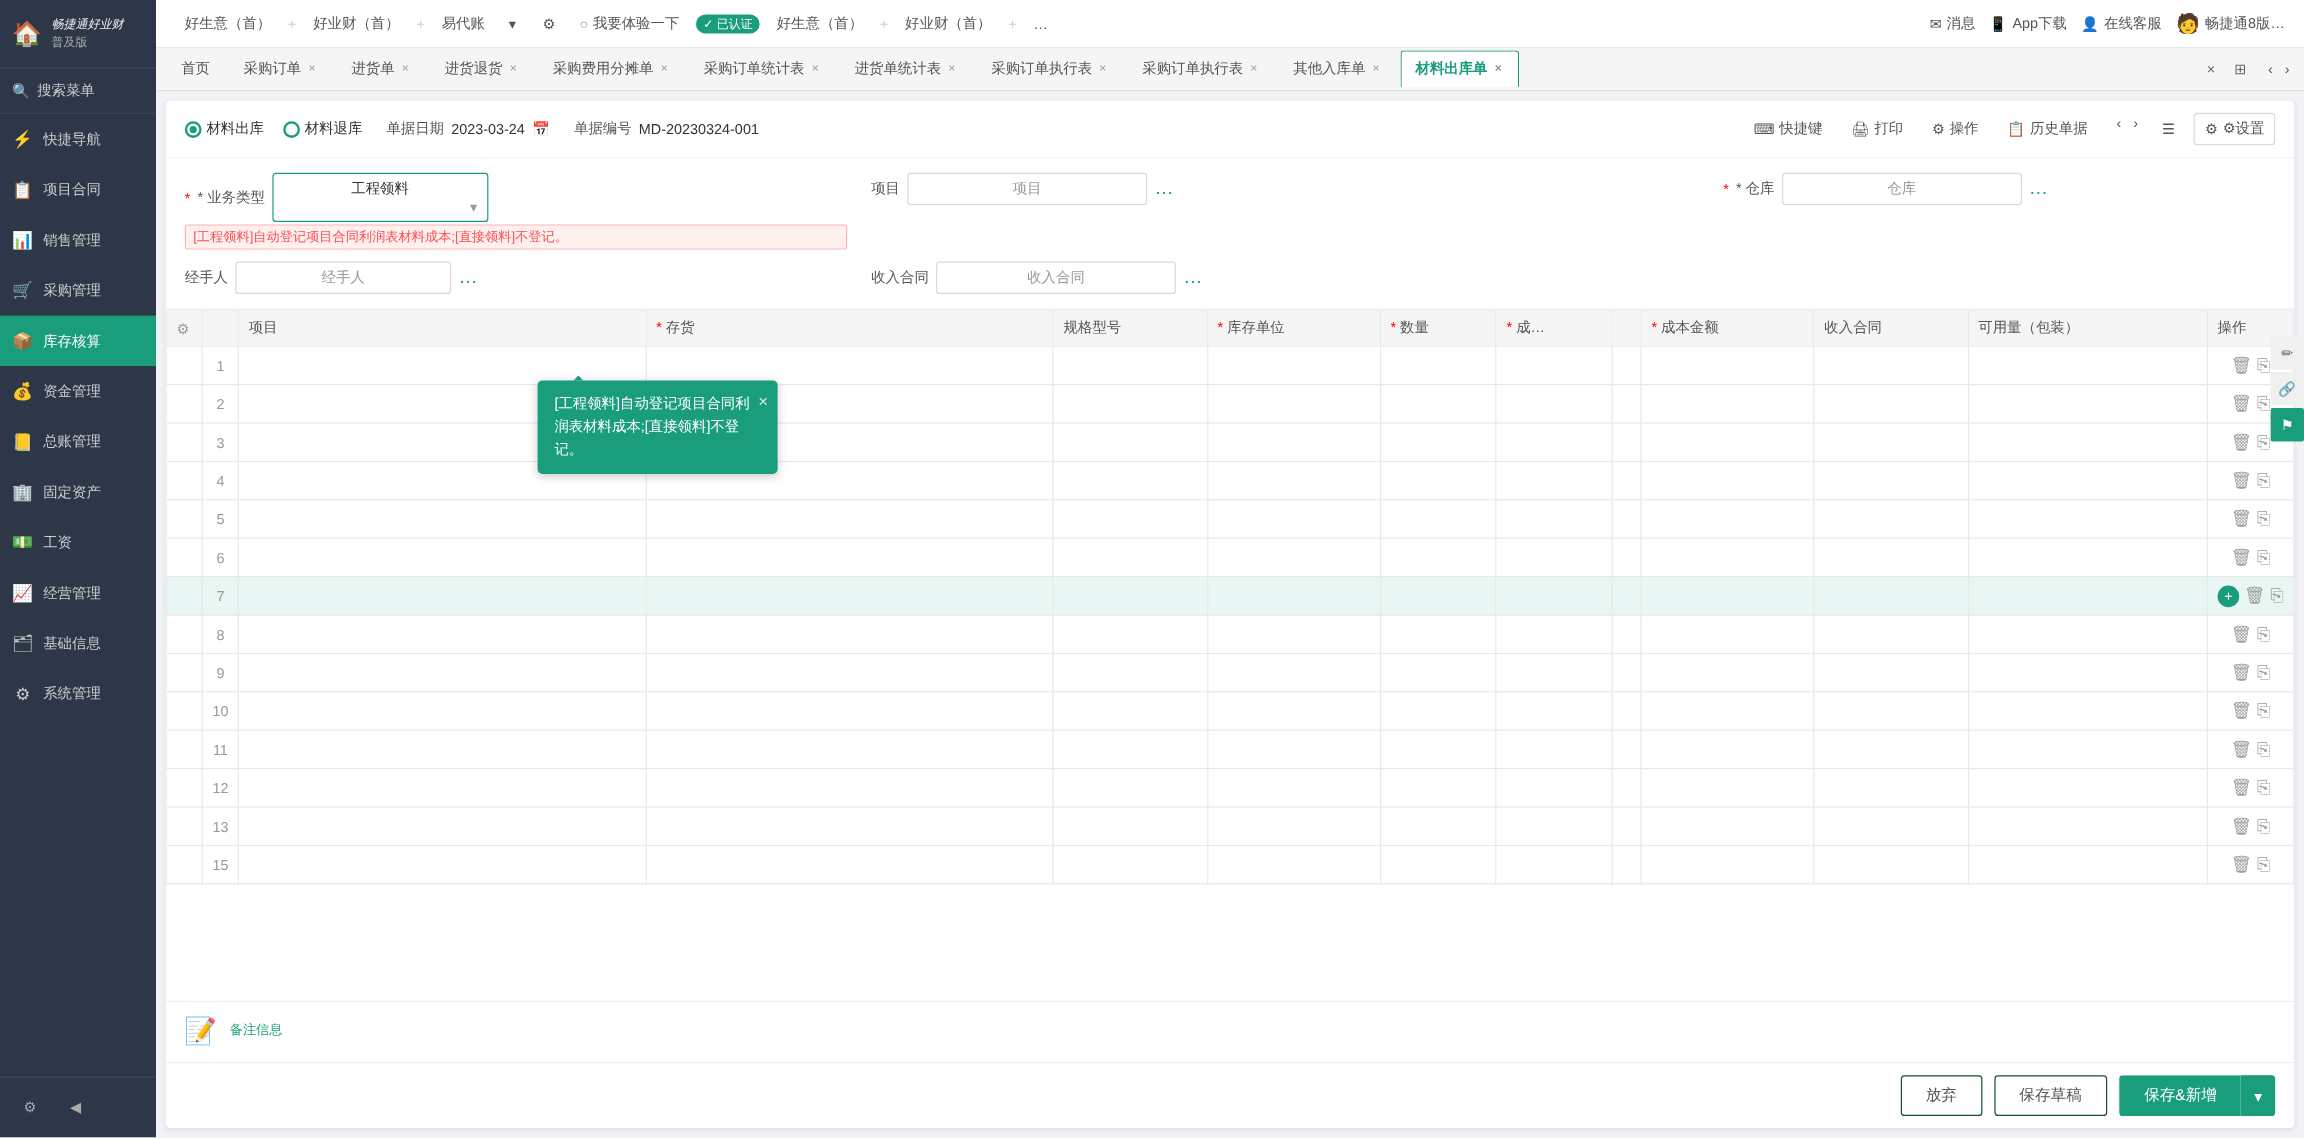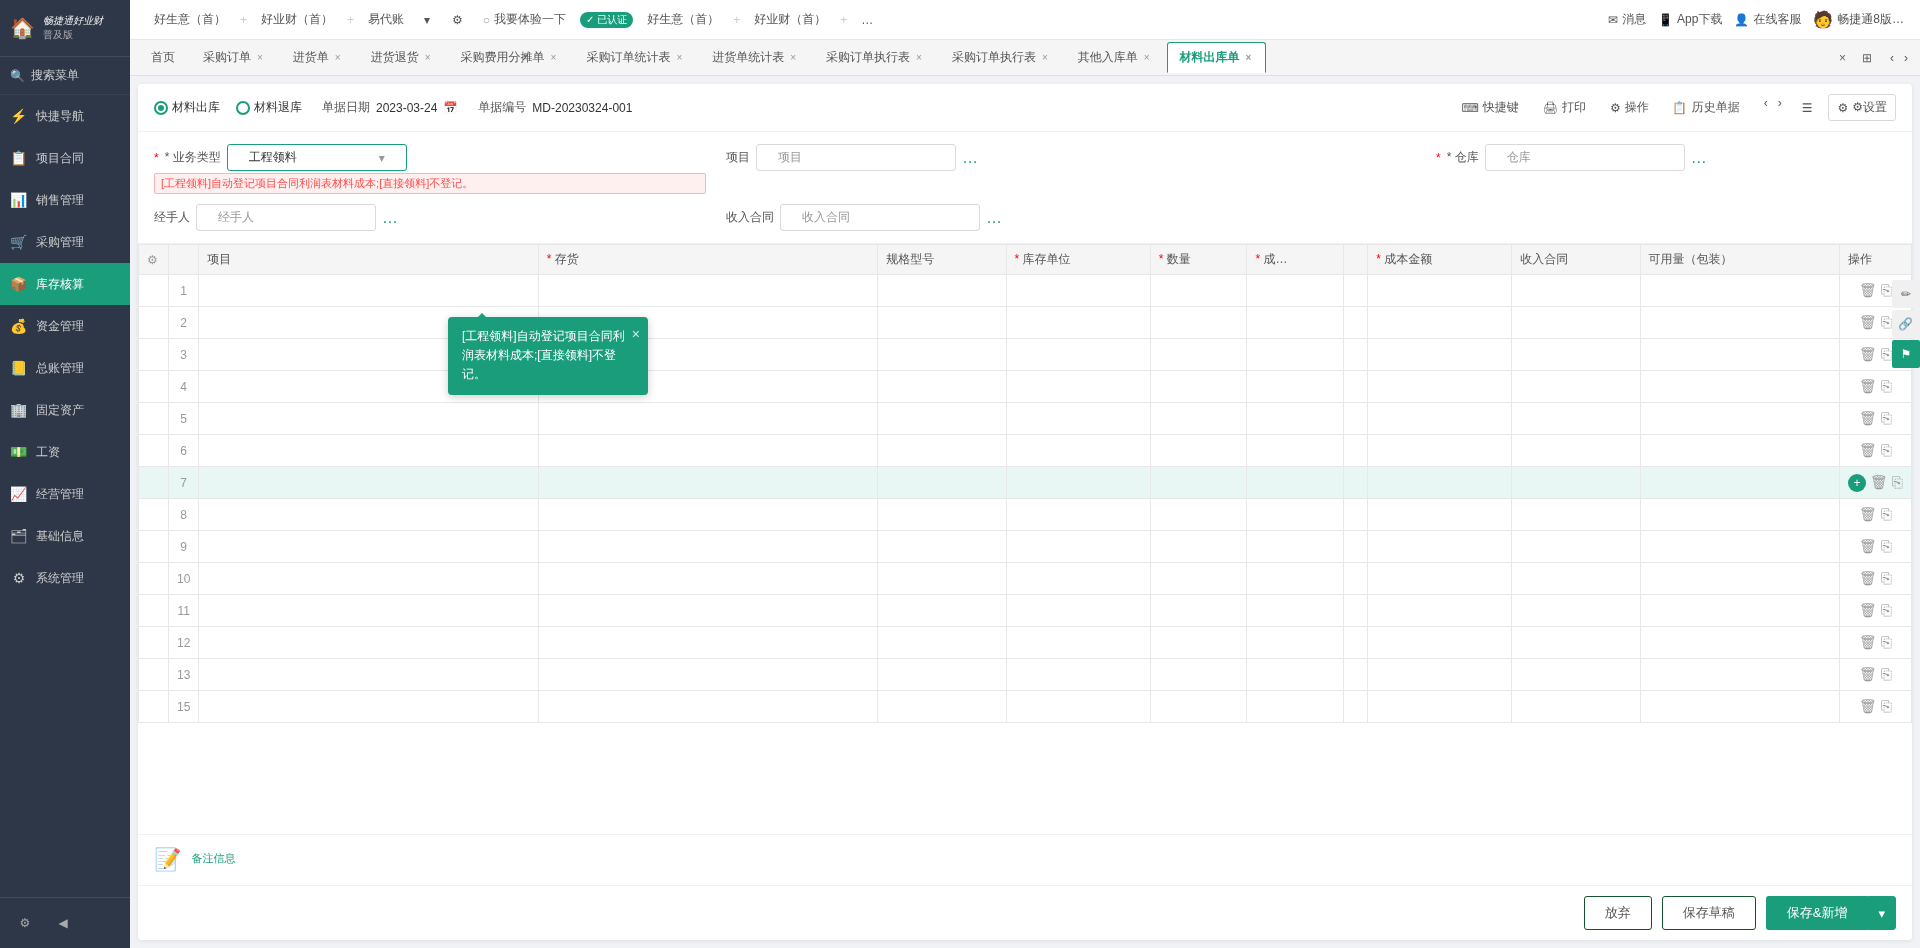--- a/index.html
+++ b/index.html
@@ -56,21 +56,21 @@
     .form-actions { margin-left: auto; display: flex; gap: 8px; }
     .form-action-btn { padding: 4px 8px; font-size: 12px; color: #555; cursor: pointer; display: flex; align-items: center; gap: 4px; }
     .settings-btn { padding: 4px 8px; border: 1px solid #d9d9d9; border-radius: 3px; cursor: pointer; font-size: 12px; color: #555; display: flex; align-items: center; gap: 4px; }
 
     
     .form-body { padding: 12px 16px; border-bottom: 1px solid #f0f0f0; display: flex; flex-direction: column; gap: 10px; flex-shrink: 0; position: relative; }
     .form-row { display: flex; gap: 20px; align-items: flex-start; }
     .form-field-group { display: flex; align-items: center; gap: 6px; flex: 1; }
     .required-star { color: #f00; }
     .field-label { color: #555; white-space: nowrap; }
-    .field-input { border: 1px solid #d9d9d9; border-radius: 3px; padding: 4px 21px; min-width: 160px; font-size: 12px; color: #333; display: flex; align-items: center; position: relative; cursor: pointer; }
+    .field-input { border: 1px solid #d9d9d9; border-radius: 3px; padding: 4px 8px; min-width: 160px; font-size: 12px; color: #333; display: flex; align-items: center; position: relative; cursor: pointer; flex-direction: column; }
     .field-input.has-value { border-color: #1a9d7b; }
     .field-dropdown { margin-left: auto; color: #999; }
     .field-dots { color: #1a9d7b; cursor: pointer; font-size: 16px; }
 
     
     .tooltip-box { position: absolute; top: 185px; left: 310px; background: #1a9d7b; color: #fff; padding: 10px 14px; border-radius: 4px; font-size: 12px; line-height: 1.6; z-index: 100; max-width: 200px; box-shadow: 0 2px 8px rgba(0,0,0,0.2); }
     .tooltip-box::before { content: ''; position: absolute; top: -8px; left: 30px; border: 4px solid transparent; border-bottom-color: #1a9d7b; }
     .tooltip-close { position: absolute; top: 6px; right: 8px; cursor: pointer; color: rgba(255,255,255,0.8); font-size: 14px; }
 
     

